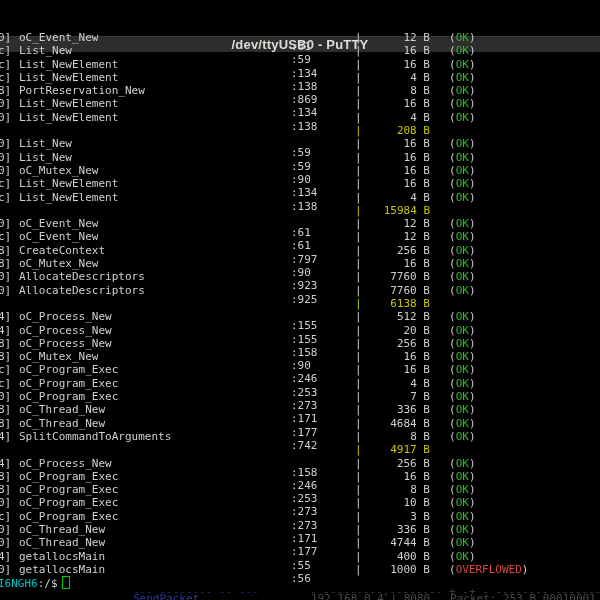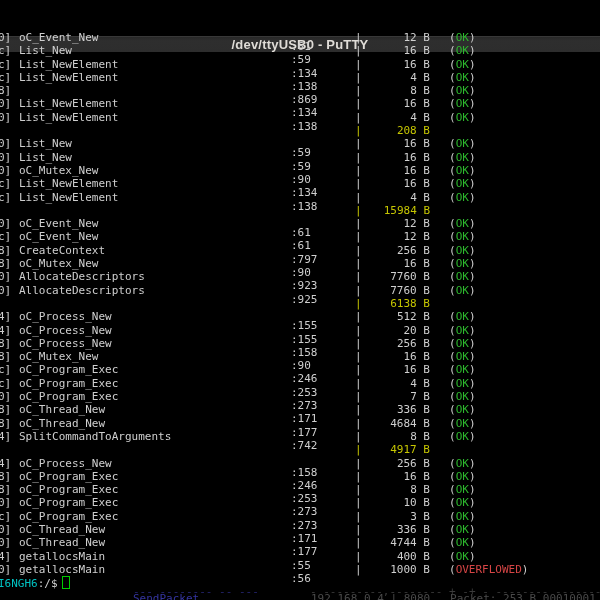--- a/index.html
+++ b/index.html
@@ -47,21 +47,21 @@
 
 <div class="titlebar">
   <span>/dev/ttyUSB0 - PuTTY</span>
 </div>
 
 <div class="terminal" id="term">
     <div class="row"><span class="c-addr">0]</span><span class="c-name">oC_Event_New</span><span class="c-line">:61</span><span class="c-pipe">|</span><span class="c-bytes">12 B</span><span class="c-status"><span class="">(</span><span class="ok">OK</span><span class="">)</span></span></div>
     <div class="row"><span class="c-addr">c]</span><span class="c-name">List_New</span><span class="c-line">:59</span><span class="c-pipe">|</span><span class="c-bytes">16 B</span><span class="c-status"><span class="">(</span><span class="ok">OK</span><span class="">)</span></span></div>
     <div class="row"><span class="c-addr">c]</span><span class="c-name">List_NewElement</span><span class="c-line">:134</span><span class="c-pipe">|</span><span class="c-bytes">16 B</span><span class="c-status"><span class="">(</span><span class="ok">OK</span><span class="">)</span></span></div>
     <div class="row"><span class="c-addr">c]</span><span class="c-name">List_NewElement</span><span class="c-line">:138</span><span class="c-pipe">|</span><span class="c-bytes">4 B</span><span class="c-status"><span class="">(</span><span class="ok">OK</span><span class="">)</span></span></div>
-    <div class="row"><span class="c-addr">8]</span><span class="c-line">:869</span><span class="c-pipe">|</span><span class="c-bytes">8 B</span><span class="c-status"><span class="">(</span><span class="ok">OK</span><span class="">)</span></span></div>
+    <div class="row"><span class="c-addr">8]</span><span class="c-name">PortReservation_New</span><span class="c-line">:869</span><span class="c-pipe">|</span><span class="c-bytes">8 B</span><span class="c-status"><span class="">(</span><span class="ok">OK</span><span class="">)</span></span></div>
     <div class="row"><span class="c-addr">0]</span><span class="c-name">List_NewElement</span><span class="c-line">:134</span><span class="c-pipe">|</span><span class="c-bytes">16 B</span><span class="c-status"><span class="">(</span><span class="ok">OK</span><span class="">)</span></span></div>
     <div class="row"><span class="c-addr">0]</span><span class="c-name">List_NewElement</span><span class="c-line">:138</span><span class="c-pipe">|</span><span class="c-bytes">4 B</span><span class="c-status"><span class="">(</span><span class="ok">OK</span><span class="">)</span></span></div>
     <div class="row"><span class="c-pipe tot">|</span><span class="c-bytes tot">208 B</span></div>
     <div class="row"><span class="c-addr">0]</span><span class="c-name">List_New</span><span class="c-line">:59</span><span class="c-pipe">|</span><span class="c-bytes">16 B</span><span class="c-status"><span class="">(</span><span class="ok">OK</span><span class="">)</span></span></div>
     <div class="row"><span class="c-addr">0]</span><span class="c-name">List_New</span><span class="c-line">:59</span><span class="c-pipe">|</span><span class="c-bytes">16 B</span><span class="c-status"><span class="">(</span><span class="ok">OK</span><span class="">)</span></span></div>
     <div class="row"><span class="c-addr">0]</span><span class="c-name">oC_Mutex_New</span><span class="c-line">:90</span><span class="c-pipe">|</span><span class="c-bytes">16 B</span><span class="c-status"><span class="">(</span><span class="ok">OK</span><span class="">)</span></span></div>
     <div class="row"><span class="c-addr">c]</span><span class="c-name">List_NewElement</span><span class="c-line">:134</span><span class="c-pipe">|</span><span class="c-bytes">16 B</span><span class="c-status"><span class="">(</span><span class="ok">OK</span><span class="">)</span></span></div>
     <div class="row"><span class="c-addr">c]</span><span class="c-name">List_NewElement</span><span class="c-line">:138</span><span class="c-pipe">|</span><span class="c-bytes">4 B</span><span class="c-status"><span class="">(</span><span class="ok">OK</span><span class="">)</span></span></div>
     <div class="row"><span class="c-pipe tot">|</span><span class="c-bytes tot">15984 B</span></div>
     <div class="row"><span class="c-addr">0]</span><span class="c-name">oC_Event_New</span><span class="c-line">:61</span><span class="c-pipe">|</span><span class="c-bytes">12 B</span><span class="c-status"><span class="">(</span><span class="ok">OK</span><span class="">)</span></span></div>

